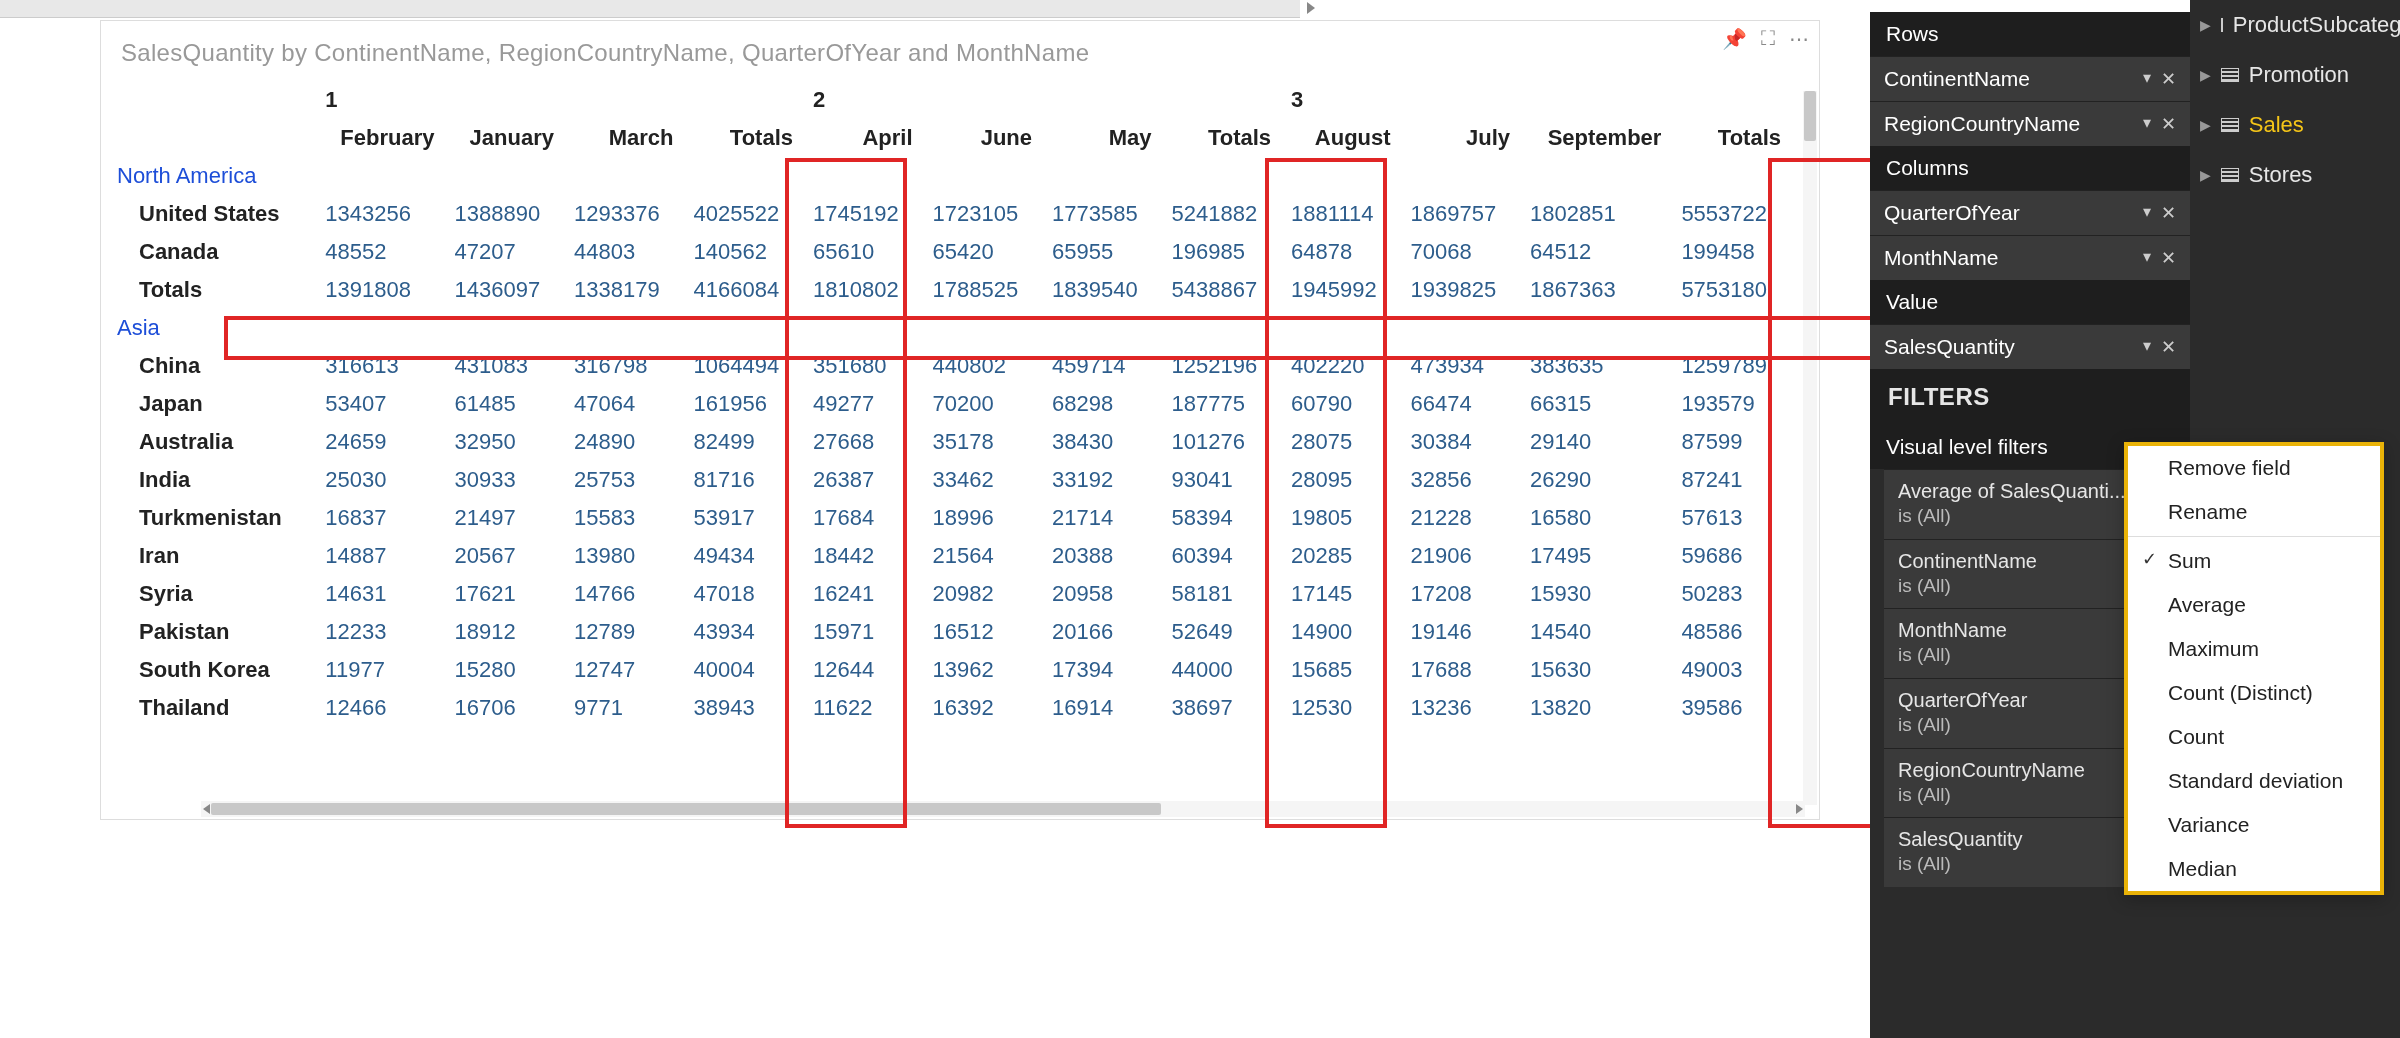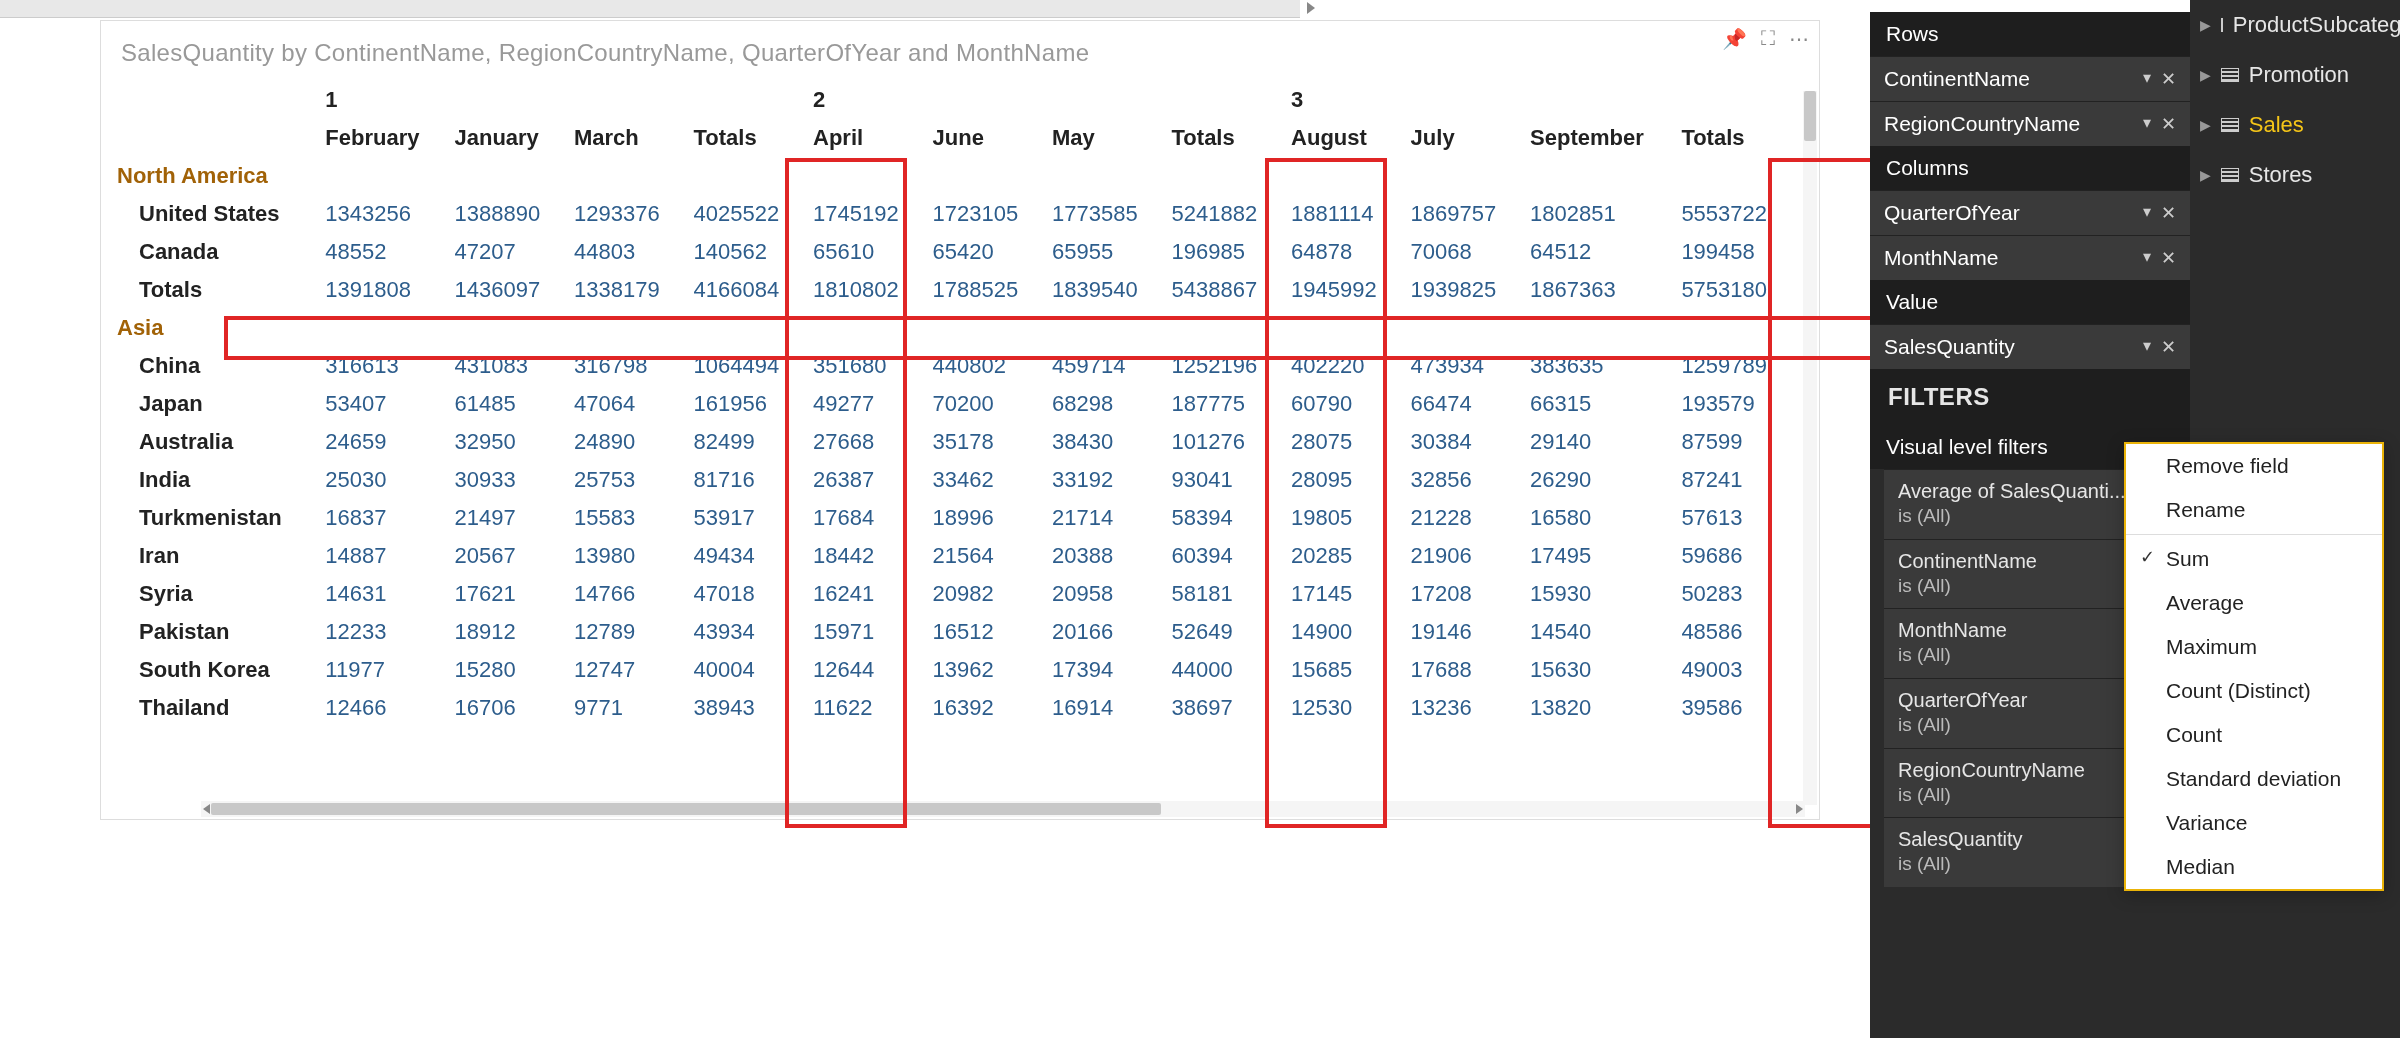--- a/index.html
+++ b/index.html
@@ -11,23 +11,23 @@
 
 
 .visual-container { position: absolute; left: 100px; top: 20px; width: 1720px; height: 800px; background: #fff; border: 1px solid #ddd; }
 .visual-header-icons { position: absolute; right: 10px; top: 6px; display: flex; gap: 14px; color: #888; font-size: 20px; }
 .visual-title { padding: 18px 0 12px 20px; color: #999; font-size: 24px; font-weight: 400; letter-spacing: .3px; }
 
 .matrix-scroll { position: absolute; left: 10px; top: 60px; right: 14px; bottom: 12px; overflow: hidden; }
 .matrix { border-collapse: collapse; width: 1680px; }
 .matrix th, .matrix td { text-align: left; padding: 6px 10px; font-size: 22px; white-space: nowrap; }
 .matrix .qhdr { font-weight: 700; color: #222; }
-.matrix .mhdr { font-weight: 700; color: #222; }
+.matrix .mhdr { font-weight: 700; color: #222; text-align: right; }
 .matrix .rowhdr { font-weight: 700; color: #222; padding-left: 28px; }
-.matrix .grouphdr { font-weight: 700; color: #a16207; padding-left: 6px; }
+.matrix .grouphdr { font-weight: 400; color: #1d4ed8; padding-left: 6px; }
 .matrix .totalhdr { font-weight: 700; color: #222; padding-left: 28px; }
 .matrix .val { color: #2d5d8c; font-weight: 400; }
 .matrix .val.total { font-weight: 400; }
 
 
 .vscroll { position:absolute; right:2px; top:70px; bottom:14px; width:14px; background:#f5f5f5; }
 .vscroll .thumb { position:absolute; left:1px; right:1px; top:0; height:50px; background:#c8c8c8; border-radius:2px; }
 .hscroll { position:absolute; left:100px; right:14px; bottom:2px; height:16px; background:#f5f5f5; }
 .hscroll .thumb { position:absolute; top:2px; bottom:2px; left:10px; width:950px; background:#c8c8c8; border-radius:2px; }
 .hscroll::before, .hscroll::after { content:''; position:absolute; top:3px; width:0; height:0; border-top:5px solid transparent; border-bottom:5px solid transparent; }
@@ -47,21 +47,21 @@
 .filter-block { background:#3a3a3a; border-top:1px solid #222; padding:8px 14px 10px; font-size:20px; line-height:1.3;margin-left:14px; }
 .filter-block .sub { color:#bbb; font-size:19px; }
 .filter-block .chev { float:right; color:#ccc; }
 
 .table-item { display:flex; align-items:center; gap:10px; padding:12px 10px; font-size:22px; cursor:pointer; }
 .table-item .tri { color:#999; font-size:14px; }
 .table-item .ticon { width:18px; height:14px; background: repeating-linear-gradient(0deg,#ccc 0 2px, transparent 2px 4px); border:1px solid #ccc; }
 .table-item.sel { color:#f5c518; }
 
 
-.ctx { position:absolute; left:2124px; top:442px; width:260px; background:#fff; border:2px solid #eab308; box-shadow:0 4px 16px rgba(0,0,0,.25); z-index:100; }
+.ctx { position:absolute; left:2124px; top:442px; width:260px; background:#fff; border:4px solid #eab308; box-shadow:0 4px 16px rgba(0,0,0,.25); z-index:100; }
 .ctx .item { padding:10px 18px 10px 40px; font-size:21px; color:#222; cursor:pointer; position:relative; }
 .ctx .sep { height:1px; background:#ddd; margin:2px 0; }
 .ctx .item.sub::after { content:'▶'; position:absolute; right:14px; top:12px; font-size:14px; color:#555; }
 .ctx .item.chk::before { content:'✓'; position:absolute; left:14px; top:9px; color:#333; font-size:18px; }
 
 
 .col-highlight { position:absolute; border:4px solid #e02525; pointer-events:none; }
 .row-highlight { position:absolute; border:4px solid #e02525; pointer-events:none; }
 </style>
 </head>

